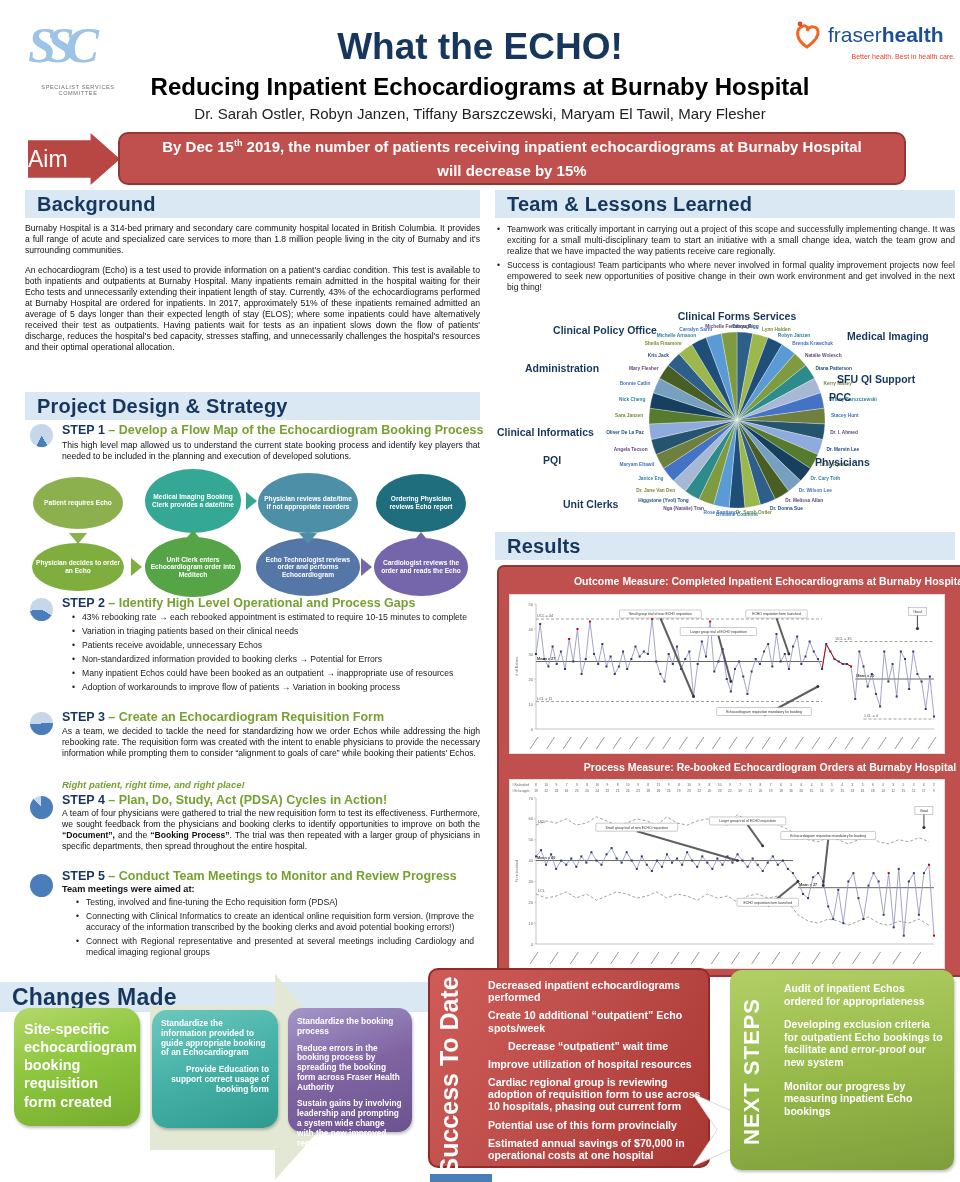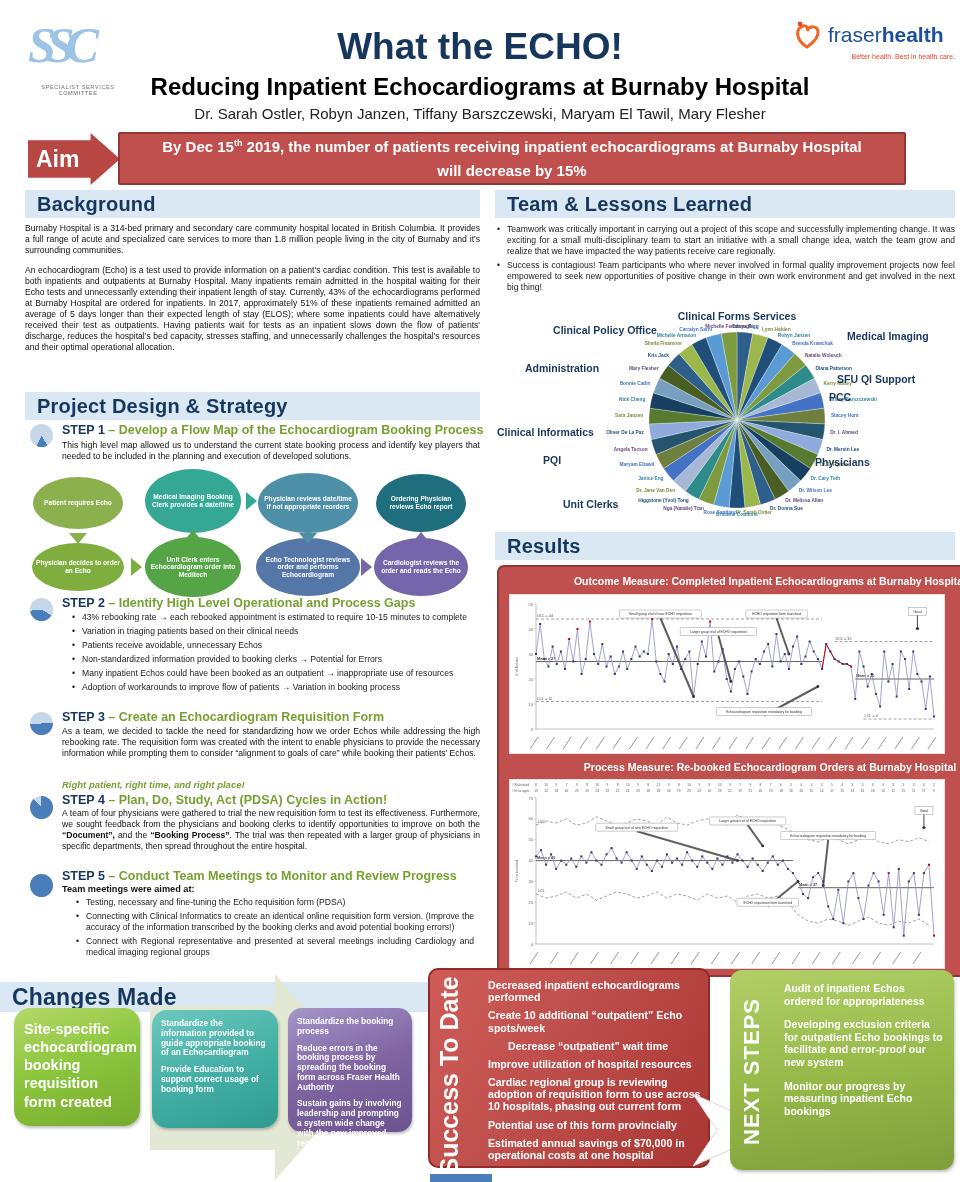--- a/index.html
+++ b/index.html
@@ -52,24 +52,24 @@
       <div style="margin-left:4px;font-size:21px;color:#1b4e9b;">
         <span>fraser</span><span style="font-weight:bold;">health</span>
       </div>
     </div>
     <div style="font-size:7px;color:#e8442c;text-align:right;margin-top:1px;">Better health. Best in health care.</div>
   </div>
 
   <div class="abs" style="left:28px;top:133px;width:92px;height:52px;background:#b84743;
               clip-path:polygon(0 14%,68% 14%,68% 0,100% 50%,68% 100%,68% 86%,0 86%);
               display:flex;align-items:center;">
-    <span style="color:#fff;font-weight:bold;font-size:23px;padding-left:8px;">Aim</span>
+    <span style="color:#fff;font-weight:normal;font-size:23px;padding-left:0;">Aim</span>
   </div>
   <div class="abs" style="left:118px;top:132px;width:788px;height:53px;background:#c0504d;border:2px solid #943634;
-              border-radius:2px;display:flex;align-items:center;justify-content:center;text-align:center;box-sizing:border-box;">
+              border-radius:10px;display:flex;align-items:center;justify-content:center;text-align:center;box-sizing:border-box;">
     <div style="color:#fff;font-weight:bold;font-size:15px;line-height:1.55;padding:0 30px;">
       <span>By Dec 15</span><sup style="font-size:9px;">th</sup><span> 2019, the number of patients receiving inpatient echocardiograms at Burnaby Hospital will decrease by 15%</span>
     </div>
   </div>
 
   <div class="band" style="left:25px;top:190px;width:455px;">
     <span>Background</span>
   </div>
   <div id="bg-paras" class="abs body-txt" style="left:25px;top:223px;width:455px;">
       <div style="margin-bottom: 9px;">Burnaby Hospital is a 314-bed primary and secondary care community hospital located in British Columbia. It provides a full range of acute and specialized care services to more than 1.8 million people living in the city of Burnaby and it's surrounding communities.</div>
@@ -151,21 +151,21 @@
   </div>
 
   <div class="step-circle" style="left:30px;top:874px;background:#4a7ebb;"></div>
   <div class="step-head" style="left:62px;top:869px;">
     <span class="lbl">STEP 5</span><span class="rest"> – Conduct Team Meetings to Monitor and Review Progress</span>
   </div>
   <div class="abs" style="left:62px;top:884px;font-size:9.2px;font-weight:bold;color:#111;">Team meetings were aimed at:</div>
   <div id="step5-bullets" class="abs" style="left:76px;top:897px;width:398px;">
       <div class="bullet">
         <span class="b-dot" style="font-size: 8.6px;">•</span>
-        <span class="b-txt" style="font-size: 8.6px;">Testing, necessary and fine-tuning the Echo requisition form (PDSA)</span>
+        <span class="b-txt" style="font-size: 8.6px;">Testing, involved and fine-tuning the Echo requisition form (PDSA)</span>
       </div>
       <div class="bullet">
         <span class="b-dot" style="font-size: 8.6px;">•</span>
         <span class="b-txt" style="font-size: 8.6px;">Connecting with Clinical Informatics to create an identical online requisition form version. (Improve the accuracy of the information transcribed by the booking clerks and avoid potential booking errors!)</span>
       </div>
       <div class="bullet">
         <span class="b-dot" style="font-size: 8.6px;">•</span>
         <span class="b-txt" style="font-size: 8.6px;">Connect with Regional representative and presented at several meetings including Cardiology and medical imaging regional groups</span>
       </div>
     </div>
@@ -691,21 +691,21 @@
 
   <div class="abs" style="left:14px;top:1008px;width:126px;height:118px;border-radius:16px;
               background:linear-gradient(160deg,#b5d86a 0%,#8cc63e 45%,#76ab2c 100%);
               box-shadow:1px 2px 3px rgba(0,0,0,.25);box-sizing:border-box;padding:12px 10px;">
     <div style="color:#fff;font-weight:bold;font-size:14.5px;line-height:1.25;">Site-specific echocardiogram booking requisition form created</div>
   </div>
   <div id="changes-box2" class="abs" style="left:152px;top:1010px;width:126px;height:118px;border-radius:15px;
               background:linear-gradient(160deg,#6cc8bf 0%,#45b0a6 50%,#2f9a90 100%);
               box-shadow:1px 2px 3px rgba(0,0,0,.25);box-sizing:border-box;padding:9px 9px;">
       <div style="color: rgb(255, 255, 255); font-weight: bold; font-size: 8.3px; line-height: 1.18; margin-bottom: 7px;">Standardize the information provided to guide appropriate booking of an Echocardiogram</div>
-      <div style="color: rgb(255, 255, 255); font-weight: bold; font-size: 8.3px; line-height: 1.18; margin-bottom: 17px;">Provide Education to support correct usage of booking form</div>
+      <div style="color: rgb(255, 255, 255); font-weight: bold; font-size: 8.3px; line-height: 1.18; margin-bottom: 17px; text-align: right;">Provide Education to support correct usage of booking form</div>
     </div>
   <div id="changes-box3" class="abs" style="left:288px;top:1008px;width:124px;height:124px;border-radius:14px;
               background:linear-gradient(160deg,#a496c9 0%,#8064a2 50%,#6b5390 100%);
               box-shadow:1px 2px 3px rgba(0,0,0,.25);box-sizing:border-box;padding:9px 9px;">
       <div style="color: rgb(255, 255, 255); font-weight: bold; font-size: 8.3px; line-height: 1.18; margin-bottom: 7px;">Standardize the booking process</div>
       <div style="color: rgb(255, 255, 255); font-weight: bold; font-size: 8.3px; line-height: 1.18; margin-bottom: 7px;">Reduce errors in the booking process by spreading the booking form  across Fraser Health Authority</div>
       <div style="color: rgb(255, 255, 255); font-weight: bold; font-size: 8.3px; line-height: 1.18; margin-bottom: 7px;">Sustain gains by involving leadership and prompting a system wide change with the new improved requisition form</div>
     </div>
 
   <div class="abs" style="left:428px;top:968px;width:282px;height:200px;border-radius:10px;border:2px solid #922b27;

